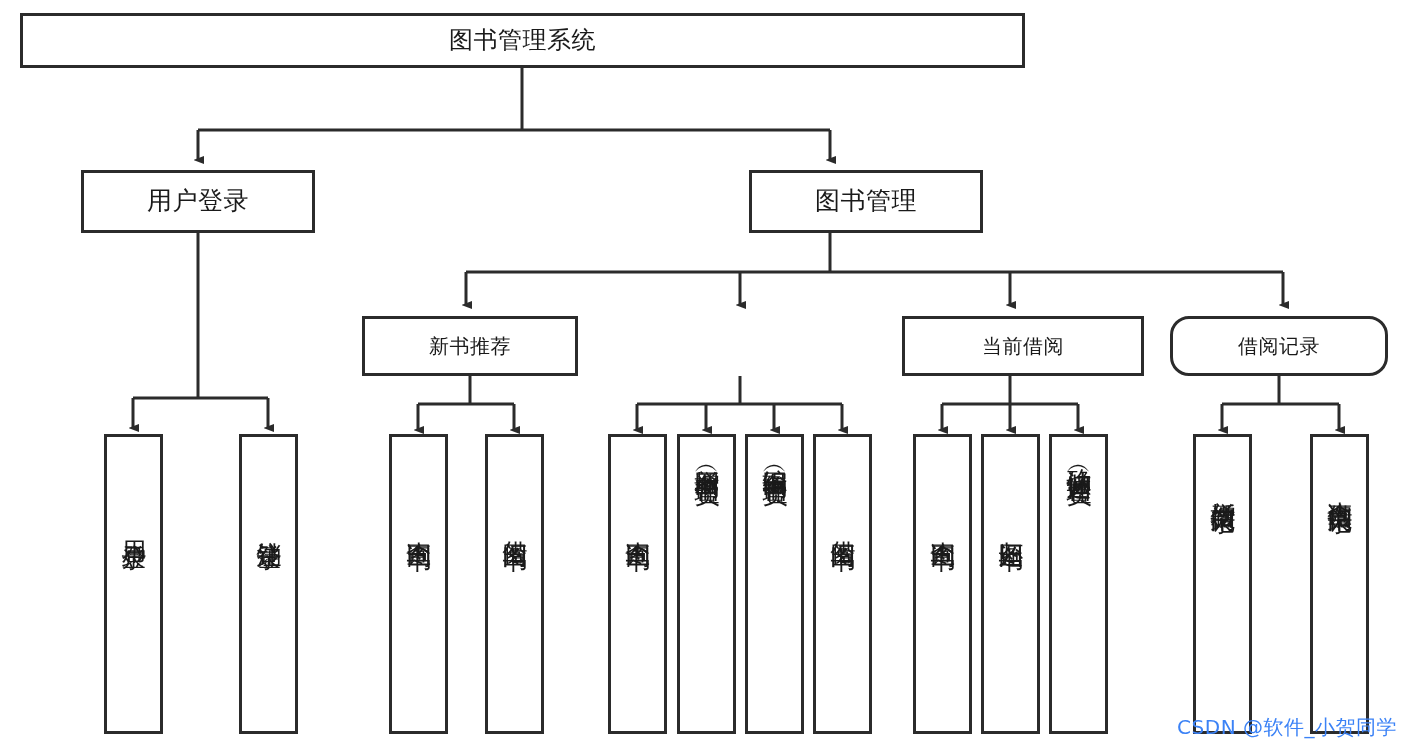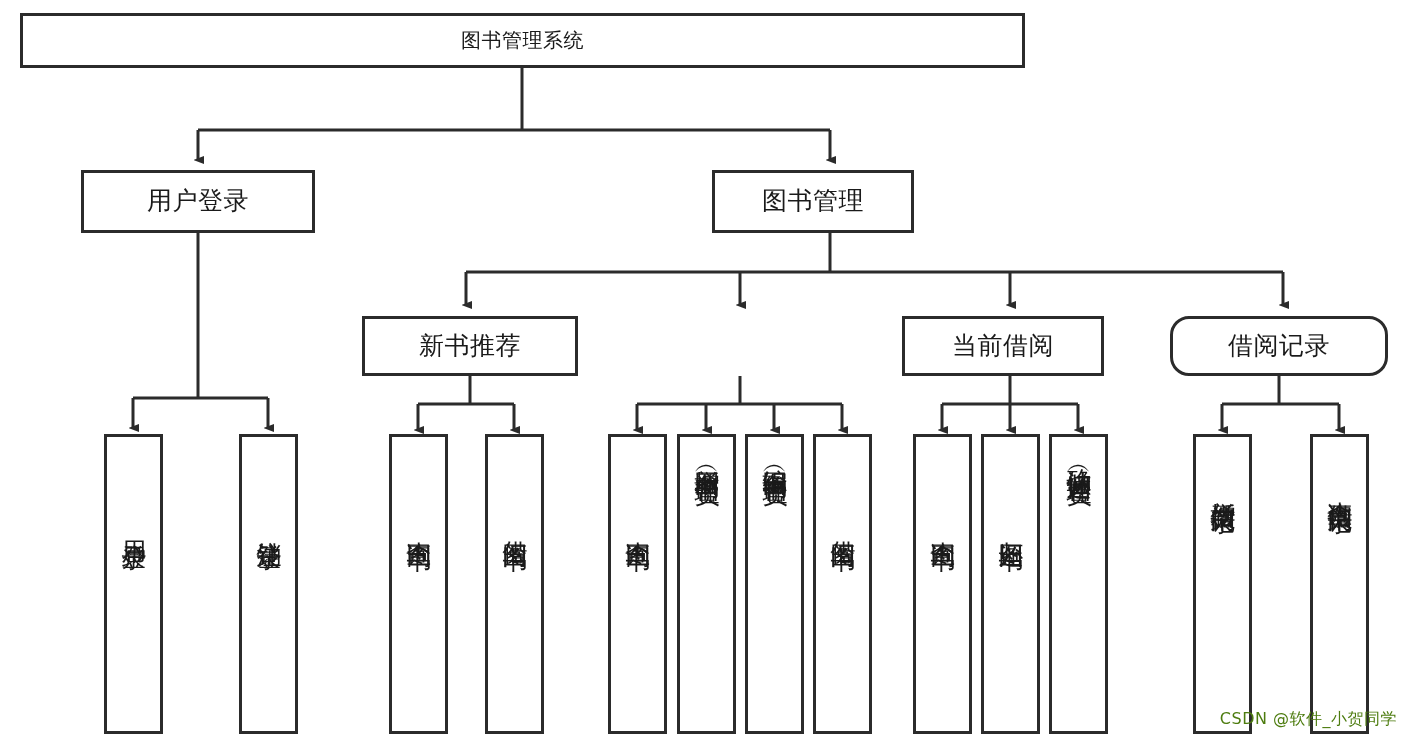--- a/index.html
+++ b/index.html
@@ -35,46 +35,46 @@
     justify-content: center;
     color: #1a1a1a;
   }
   .node-label {
     font-size: 25px;
     line-height: 1.15;
     letter-spacing: 0.5px;
     white-space: nowrap;
     color: #1a1a1a;
   }
-  .node.root .node-label { font-size: 20px; }
+  .node.root .node-label { font-size: 24px; }
   .node.level2 .node-label { font-size: 25px; }
-  .node.level3 .node-label { font-size: 25px; }
+  .node.level3 .node-label { font-size: 20px; }
   .node.leaf {
     border-width: 3px;
     align-items: flex-start;
     justify-content: center;
     padding-top: 6px;
   }
   .node.leaf .node-label {
     writing-mode: vertical-rl;
     text-orientation: upright;
     font-size: 25px;
     line-height: 1.12;
     letter-spacing: 2px;
     white-space: nowrap;
     text-align: center;
   }
   .node.leaf.mid .node-label { margin-top: 78px; }
   .node.leaf.tall .node-label { margin-top: 6px; }
   .watermark {
     position: absolute;
     right: 8px;
-    bottom: 17px;
-    font-size: 16px;
-    color: #4d7c0f;
+    bottom: 6px;
+    font-size: 20px;
+    color: #3b82f6;
     white-space: nowrap;
     letter-spacing: 0.5px;
   }
 </style>
 </head>
 <body>
 
 <div id="canvas">
 
   <svg class="edges" viewBox="0 0 1405 747">
@@ -127,28 +127,28 @@
     </g>
   </svg>
 
   <div class="node root" style="left:20px; top:13px; width:1005px; height:55px;">
     <span class="node-label">图书管理系统</span>
   </div>
 
   <div class="node level2" style="left:81px; top:170px; width:234px; height:63px;">
     <span class="node-label">用户登录</span>
   </div>
-  <div class="node level2" style="left:712px; top:170px; width:202px; height:63px;">
+  <div class="node level2" style="left:749px; top:170px; width:234px; height:63px;">
     <span class="node-label">图书管理</span>
   </div>
 
   <div class="node level3" style="left:362px; top:316px; width:216px; height:60px;">
     <span class="node-label">新书推荐</span>
   </div>
-  <div class="node level3" style="left:902px; top:316px; width:202px; height:60px;">
+  <div class="node level3" style="left:902px; top:316px; width:242px; height:60px;">
     <span class="node-label">当前借阅</span>
   </div>
   <div class="node level3" style="left:1170px; top:316px; width:218px; height:60px;border-radius:19px;">
     <span class="node-label">借阅记录</span>
   </div>
 
   <div class="node leaf mid" style="left:104px; top:434px; width:59px; height:300px;">
     <span class="node-label">用户登录</span>
   </div>
   <div class="node leaf mid" style="left:239px; top:434px; width:59px; height:300px;">

